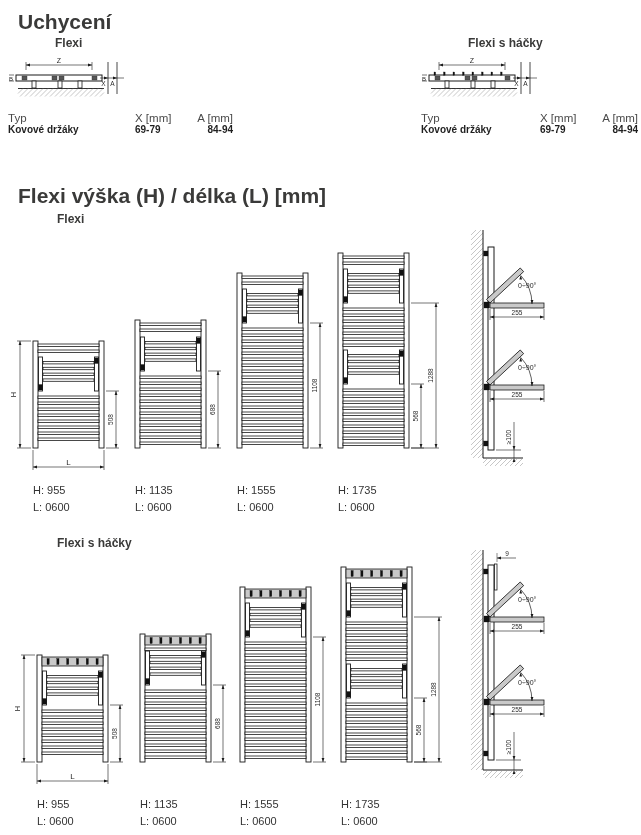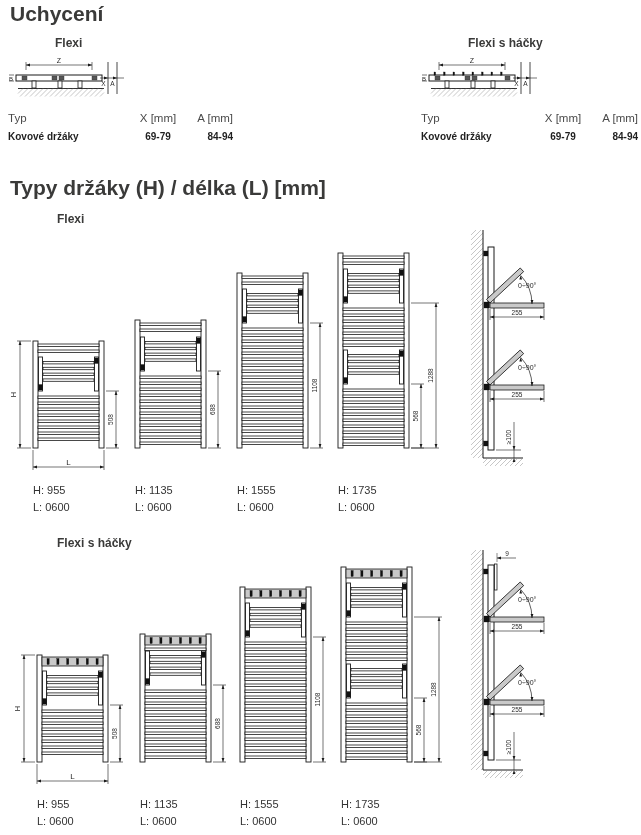--- a/index.html
+++ b/index.html
@@ -1,28 +1,28 @@
 <!DOCTYPE html>
 <html><head>
 <meta charset="utf-8">
 <style>
   html,body{margin:0;padding:0;background:#fff;}
   .page{position:relative;width:641px;height:835px;background:#fff;overflow:hidden;
         font-family:"Liberation Sans",sans-serif;color:#3a3a39;}
-  h1.title{position:absolute;margin:0;font-size:21px;font-weight:bold;color:#3a3a39;}
+  h1.title{position:absolute;margin:8px;font-size:21px;font-weight:bold;color:#3a3a39;}
   h2.sub{margin:0;font-size:12px;font-weight:bold;color:#3a3a39;padding-left:47px;}
   .mount-col{position:absolute;top:36px;}
   .mount-col.left{left:8px;width:225px;}
   .mount-col.right{left:421px;width:217px;}
   .mini{display:block;margin-top:6px;}
   .tbl{margin-top:10px;}
   .tr{display:flex;align-items:baseline;}
-  .tr.head{margin-bottom:7px;}
+  .tr.head{}
   .c1{flex:1;text-align:left;}
-  .c2{width:46px;text-align:center;}
+  .c2{width:46px;text-align:left;}
   .c3{width:52px;text-align:right;}
   .tr.head span{font-size:11.5px;color:#4a4a4a;font-weight:normal;}
   .tr.body span{font-size:10px;color:#1f1f1f;font-weight:bold;}
   .abs{position:absolute;}
   svg text{font-family:"Liberation Sans",sans-serif;}
 </style>
 </head>
 <body>
 
 <div class="page">
@@ -152,21 +152,21 @@
         <span class="c3">A [mm]</span>
       </div>
       <div class="tr body">
         <span class="c1">Kovové držáky</span>
         <span class="c2">69-79</span>
         <span class="c3">84-94</span>
       </div>
     </div>
   </section>
 
-  <h1 class="title" style="top:176px;left:10px;">Typy držáky (H) / délka (L) [mm]</h1>
+  <h1 class="title" style="top:176px;left:10px;">Flexi výška (H) / délka (L) [mm]</h1>
 
   <h2 class="sub abs" style="top:212px;left:10px;">Flexi</h2>
   <svg id="sec0" class="abs" style="top:228px;left:0;" width="641" height="302" viewBox="0 0 641 302">
       <g>
         <rect x="33" y="113" width="5" height="107" fill="#fff" stroke="#1a1a1a" stroke-width="0.9"></rect>
         <rect x="99" y="113" width="5" height="107" fill="#fff" stroke="#1a1a1a" stroke-width="0.9"></rect>
         <rect x="38" y="116" width="61" height="2.6" fill="#fff" stroke="#1a1a1a" stroke-width="0.8"></rect>
         <rect x="38" y="122" width="61" height="2.6" fill="#fff" stroke="#1a1a1a" stroke-width="0.8"></rect>
         <rect x="38.5" y="129" width="4" height="34" fill="#fff" stroke="#1a1a1a" stroke-width="0.9"></rect>
         <rect x="94.5" y="129" width="4" height="34" fill="#fff" stroke="#1a1a1a" stroke-width="0.9"></rect>

